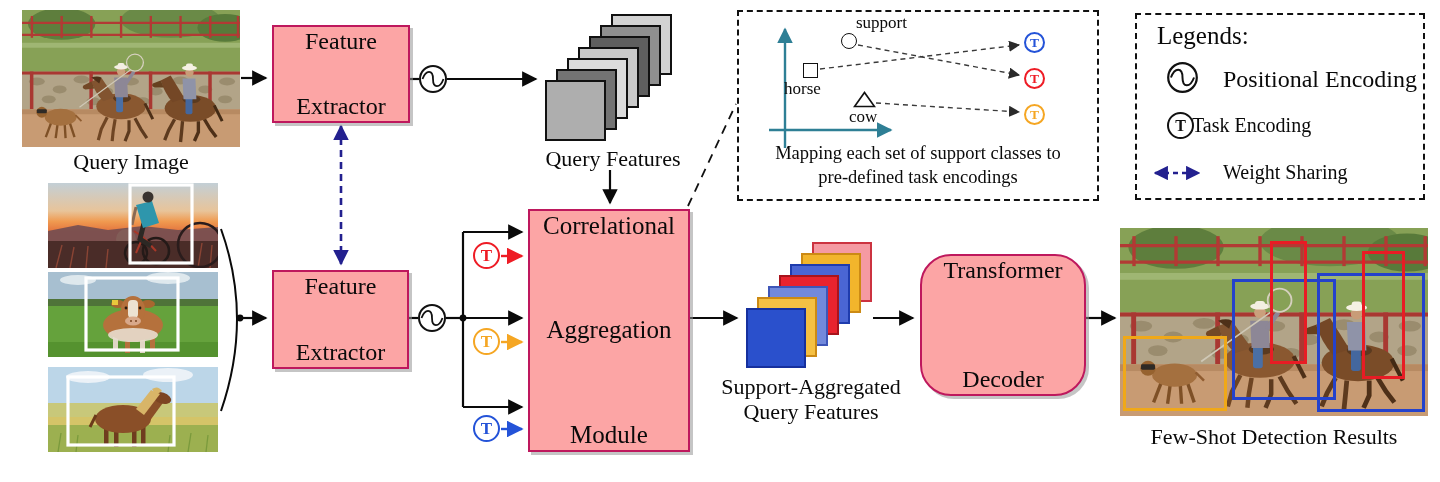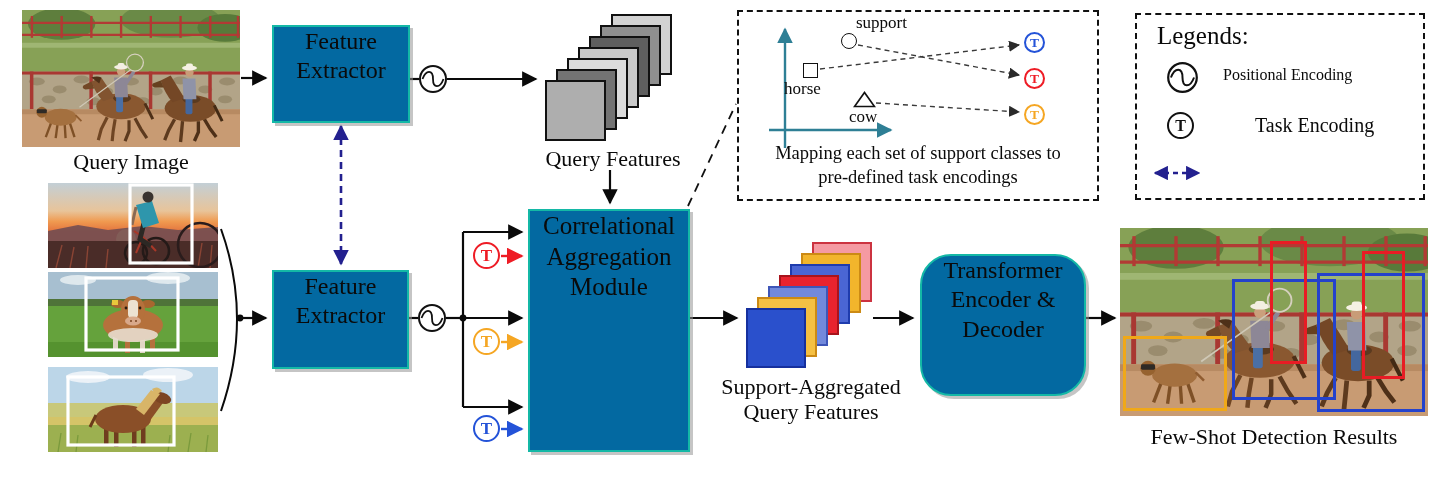--- a/index.html
+++ b/index.html
@@ -1,22 +1,22 @@
 <!DOCTYPE html>
 <html><head>
 <meta charset="utf-8">
 <style>
   html,body { margin:0; padding:0; background:#fff; }
   .canvas { position:relative; width:1440px; height:482px; background:#fff;
             font-family:"Liberation Serif", serif; overflow:hidden; color:#0a0a0a; }
   .abs { position:absolute; }
   svg.overlay { position:absolute; left:0; top:0; width:1440px; height:482px; pointer-events:none; }
-  .ybox { position:absolute; background:#0369a1; border:2px solid #14b8a6;
+  .ybox { position:absolute; background:#fca5a5; border:2px solid #be185d;
           box-shadow:3px 3px 0 rgba(150,150,150,.55);
-          display:flex; flex-direction:column; align-items:center; justify-content:flex-start;
+          display:flex; flex-direction:column; align-items:center; justify-content:space-between;
           text-align:center; line-height:1.22; }
   .lbl { position:absolute; text-align:center; font-size:22px; line-height:1.15; }
   .stack-sq { position:absolute; box-sizing:border-box; }
   .tcircle { position:absolute; background:#fff; border-radius:50%;
              display:flex; align-items:center; justify-content:center;
              font-weight:bold; box-sizing:border-box; }
   .photo { position:absolute; overflow:hidden; background:#ddd; }
   .bbox { position:absolute; box-sizing:border-box; }
   .dashedbox { position:absolute; border:2.5px dashed #111; box-sizing:border-box; background:transparent; }
   .marker-shape { position:absolute; background:#fff; border:1.8px solid #111; box-sizing:border-box; }
@@ -297,21 +297,20 @@
     <span>Feature</span>
     <span>Extractor</span>
   </div>
   <div class="ybox" style="left:528px; top:209px; width:158px; height:239px; font-size:25px;">
     <span>Correlational</span>
     <span>Aggregation</span>
     <span>Module</span>
   </div>
   <div class="ybox" style="left:920px; top:254px; width:162px; height:138px; font-size:24px;border-radius:31px;">
     <span>Transformer</span>
-    <span>Encoder &amp;</span>
     <span>Decoder</span>
   </div>
 
   <svg class="abs" style="left:418px; top:64px;" width="30" height="30" viewBox="0 0 30 30">
     <circle cx="15" cy="15" r="13" fill="#fff" stroke="#111" stroke-width="2"></circle>
     <path d="M4.5 15 C 8 5.5, 15 5.5, 15 15 C 15 24.5, 22 24.5, 25.5 15" fill="none" stroke="#111" stroke-width="1.8"></path>
   </svg>
   <svg class="abs" style="left:417px; top:303px;" width="30" height="30" viewBox="0 0 30 30">
     <circle cx="15" cy="15" r="13" fill="#fff" stroke="#111" stroke-width="2"></circle>
     <path d="M4.5 15 C 8 5.5, 15 5.5, 15 15 C 15 24.5, 22 24.5, 25.5 15" fill="none" stroke="#111" stroke-width="1.8"></path>
@@ -386,22 +385,23 @@
     <span style="display:block;">Mapping each set of support classes to</span>
     <span style="display:block;">pre-defined task encodings</span>
   </div>
 
   <div class="dashedbox" style="left:1135px; top:13px; width:290px; height:187px;"></div>
   <div class="abs" style="left:1157px; top:22px; font-size:25px;">Legends:</div>
   <svg class="abs" style="left:1166px; top:61px;" width="33" height="33" viewBox="0 0 30 30">
     <circle cx="15" cy="15" r="13" fill="#fff" stroke="#111" stroke-width="2"></circle>
     <path d="M4.5 15 C 8 5.5, 15 5.5, 15 15 C 15 24.5, 22 24.5, 25.5 15" fill="none" stroke="#111" stroke-width="1.8"></path>
   </svg>
-  <div class="abs" style="left:1223px; top:66px; font-size:16px;">Positional Encoding</div>
+  <div class="abs" style="left:1223px; top:66px; font-size:24px;">Positional Encoding</div>
   <div class="tcircle" style="left:1167px; top:112px; width:27px; height:27px; border:2px solid #111; color:#111; font-size:16px;">
     <span>T</span>
   </div>
-  <div class="abs" style="left:1255px; top:114px; font-size:20px;">Task Encoding</div>
+  <div class="abs" style="left:1192px; top:114px; font-size:20px;">Task Encoding</div>
   <svg class="abs" style="left:1147px; top:164px;" width="60" height="18" viewBox="0 0 60 18">
     <line x1="8" y1="9" x2="52" y2="9" stroke="#23208f" stroke-width="2.4" stroke-dasharray="5 4" marker-start="url(#mk-navy)" marker-end="url(#mk-navy)"></line>
   </svg>
+  <div class="abs" style="left:1223px; top:161px; font-size:20px;">Weight Sharing</div>
 
 </div>
 
 </body></html>

